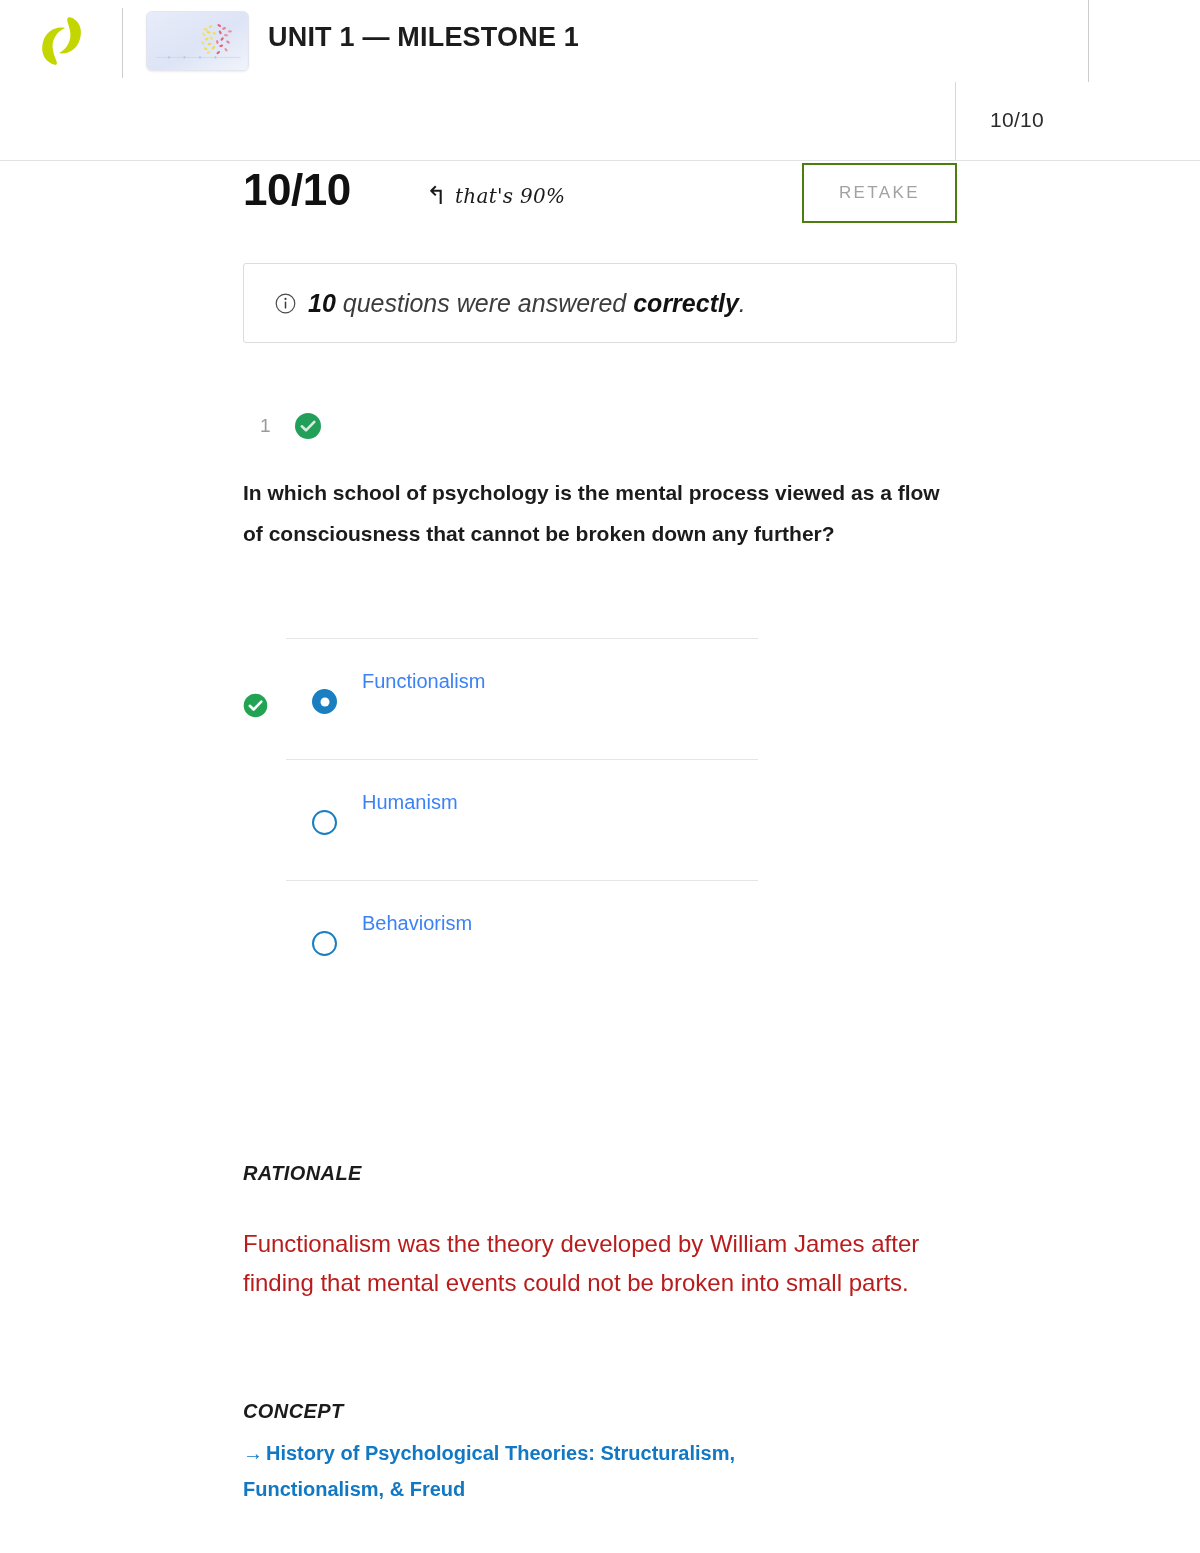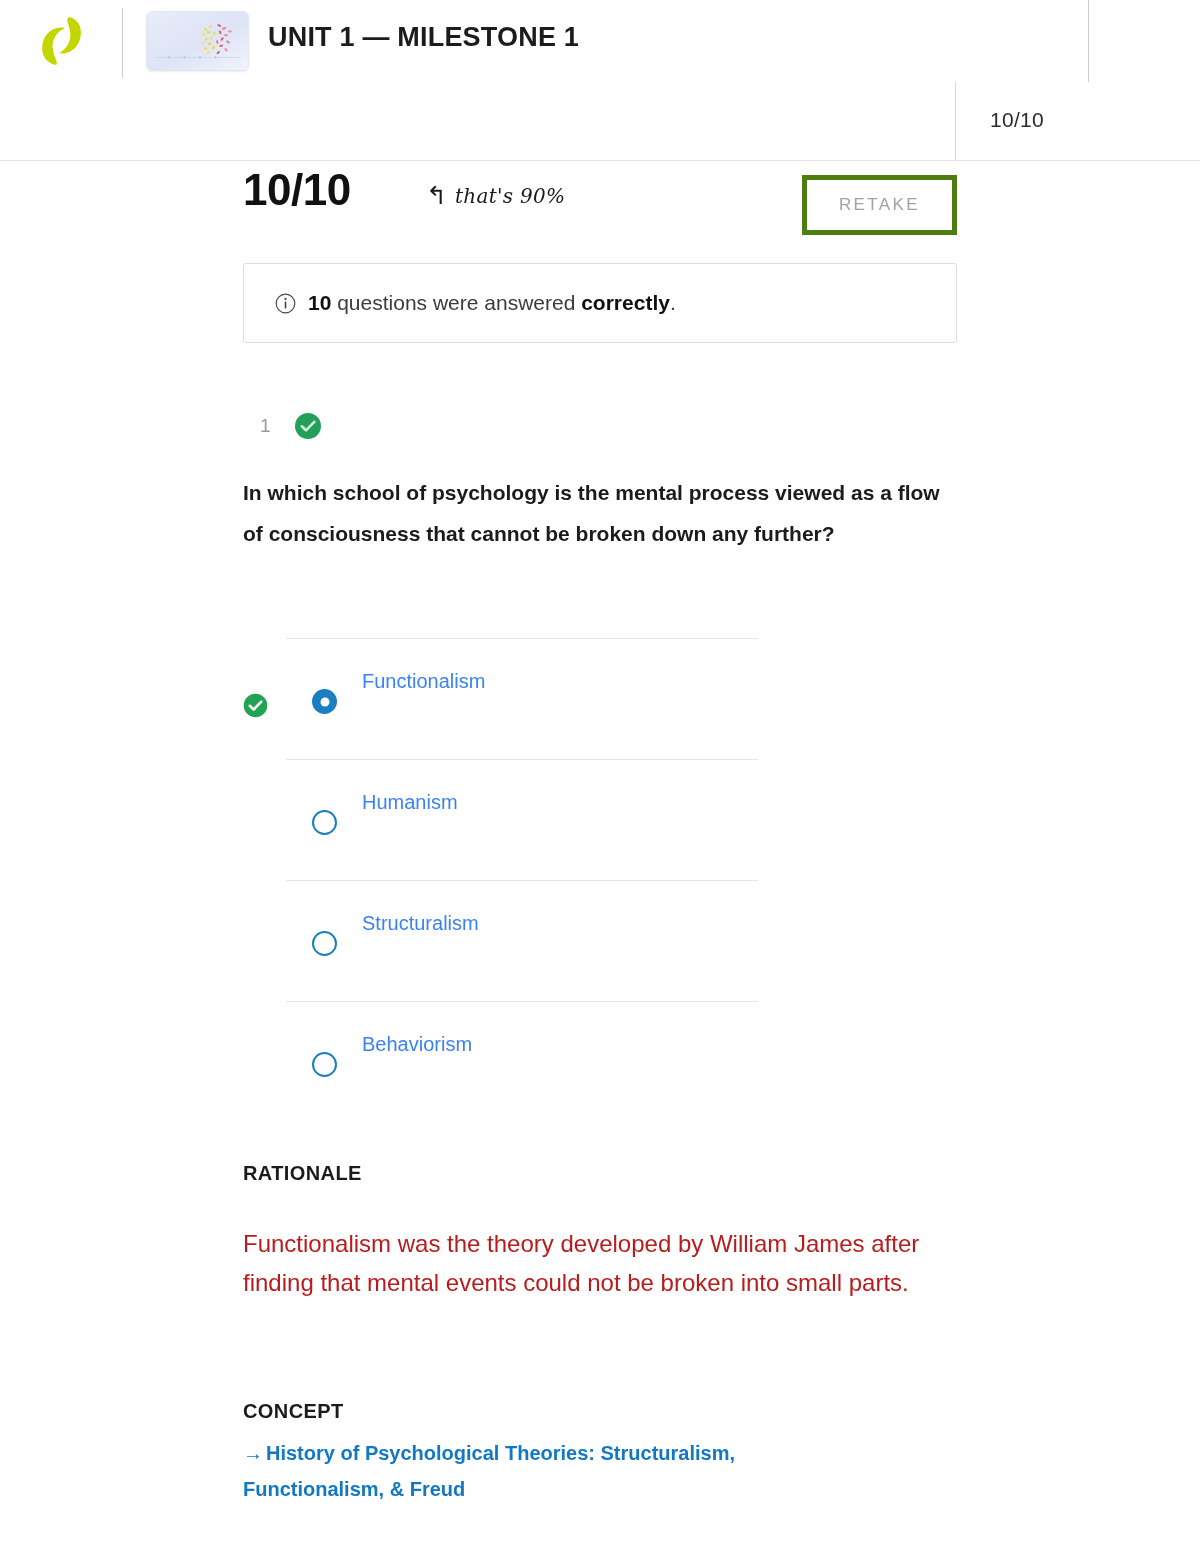--- a/index.html
+++ b/index.html
@@ -138,25 +138,25 @@
   .handnote .hand-arrow { font-size: 25px; line-height: 1; display:block; }
   .handnote .hand-text {
     font-size: 20px;
     font-style: italic;
     font-family: "DejaVu Serif", serif;
     letter-spacing: .3px;
   }
   .retake-btn {
     position: absolute;
     right: 0;
-    top: 12px;
+    top: 0;
     width: 155px;
     height: 60px;
     background: #ffffff;
-    border: 5px solid #4d7c0f;
+    border: 2px solid #4d7c0f;
     color: #a2a2a2;
     font-size: 17px;
     letter-spacing: 2.4px;
     display: flex;
     align-items: center;
     justify-content: center;
     cursor: pointer;
   }
 
   
@@ -172,22 +172,23 @@
     display: flex;
     align-items: center;
     padding-left: 31px;
   }
   .info-icon {
     width: 21px; height: 21px;
     flex: 0 0 auto;
     margin-right: 12px;
   }
   .info-text {
-    font-size: 21px;
+    font-size: 25px;
     color: #3c3c3c;
+    font-style: italic;
   }
   .info-text b { color: #111; font-weight: bold; }
 
   
   .q-head {
     position: absolute;
     left: 260px;
     top: 412px;
     display: flex;
     align-items: center;
@@ -261,20 +262,21 @@
   }
 
   
   .sec-title {
     position: absolute;
     left: 243px;
     font-size: 20px;
     font-weight: bold;
     color: #1b1b1b;
     letter-spacing: .4px;
+    font-style: italic;
   }
   .rationale-title { top: 1162px; }
   .rationale-body {
     position: absolute;
     left: 243px;
     top: 1224px;
     width: 700px;
     font-size: 24px;
     line-height: 39px;
     color: #b91c1c;
@@ -400,24 +402,20 @@
       </svg>
       <span class="radio selected"></span>
       <span class="opt-label">Functionalism</span>
     </div>
 
     <div class="option">
       <span class="radio"></span>
       <span class="opt-label">Humanism</span>
     </div>
 
-    <div class="option">
-      <span class="radio"></span>
-      <span class="opt-label">Structuralism</span>
-    </div>
 
     <div class="option">
       <span class="radio"></span>
       <span class="opt-label">Behaviorism</span>
     </div>
 
   </div>
 
   <div class="sec-title rationale-title">RATIONALE</div>
   <div class="rationale-body">Functionalism was the theory developed by William James after finding that mental events could not be broken into small parts.</div>

